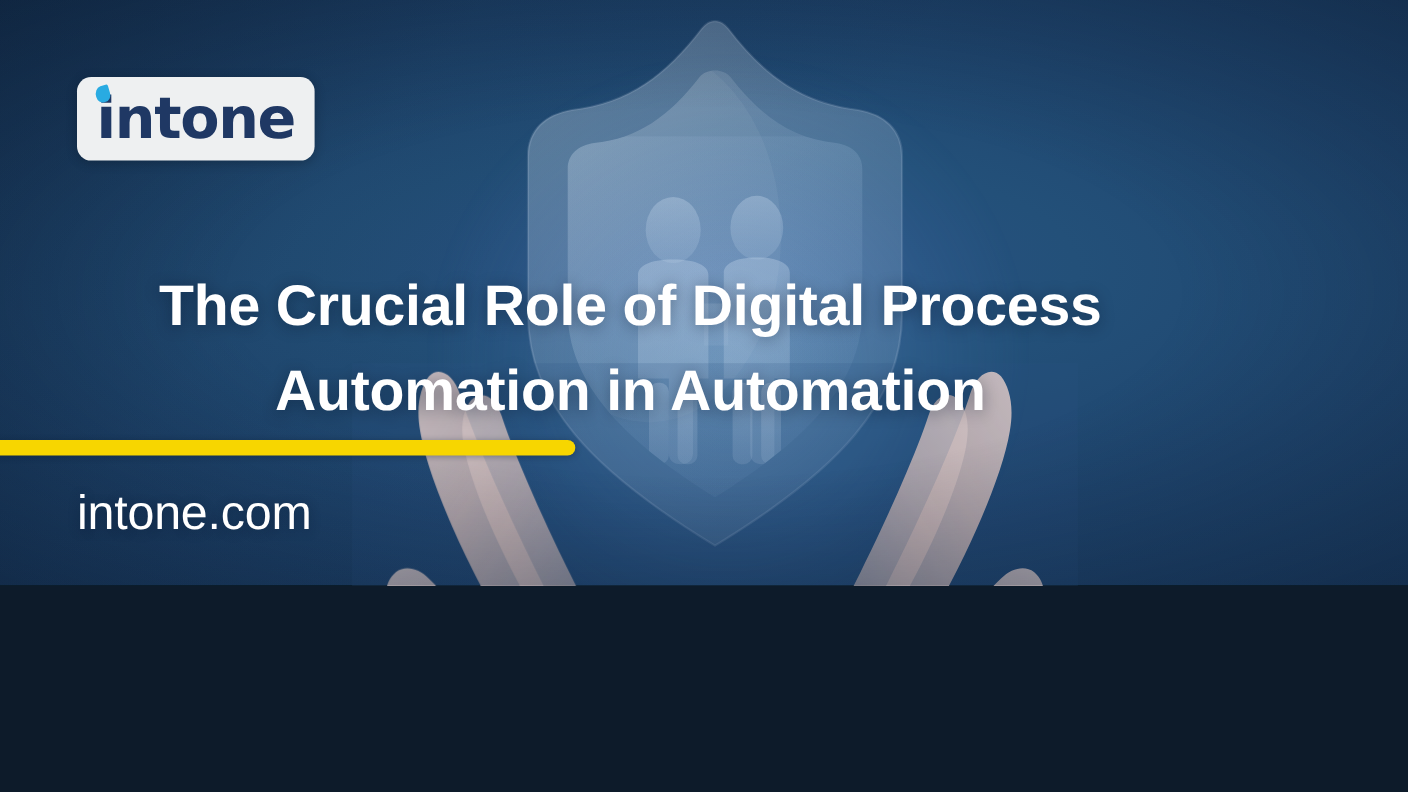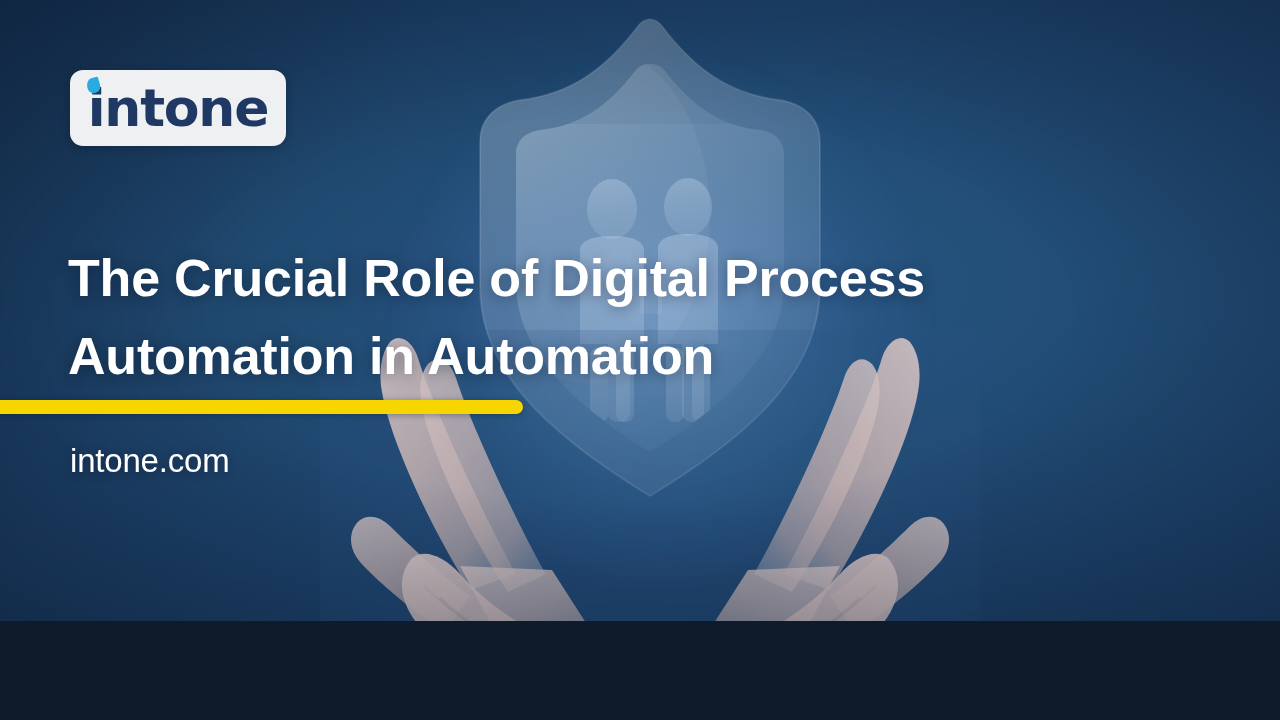--- a/index.html
+++ b/index.html
@@ -6,21 +6,21 @@
   html, body {
     margin: 0;
     padding: 0;
     background: #0d1b2a;
   }
   * { box-sizing: border-box; }
 
   .slide {
     position: relative;
     width: 1280px;
-    height: 621px;
+    height: 532px;
     overflow: hidden;
     font-family: "Liberation Sans", "DejaVu Sans", sans-serif;
     background: #0f766e;
   }
 
   
   .bg-base {
     position: absolute;
     inset: 0;
     background:
@@ -123,20 +123,21 @@
     position: absolute;
     left: 68px;
     top: 204px;
     width: 1010px;
     color: #ffffff;
     font-size: 52px;
     font-weight: 700;
     line-height: 78px;
     letter-spacing: -0.2px;
     text-shadow: 0 2px 14px rgba(5,18,35,0.40);
+    text-align: center;
   }
   .headline .hl-line { display: block; white-space: nowrap; }
 
   
   .rule {
     position: absolute;
     left: -14px;
     top: 400px;
     width: 537px;
     height: 14px;
@@ -144,21 +145,21 @@
     border-radius: 7px;
     box-shadow: 0 1px 6px rgba(10,22,40,0.35);
   }
 
   
   .url {
     position: absolute;
     left: 70px;
     top: 441px;
     color: #ffffff;
-    font-size: 33px;
+    font-size: 44px;
     font-weight: 500;
     letter-spacing: -0.2px;
     line-height: 1.2;
     text-shadow: 0 2px 10px rgba(5,18,35,0.35);
   }
 </style>
 </head>
 <body>
 
 <div class="slide">

